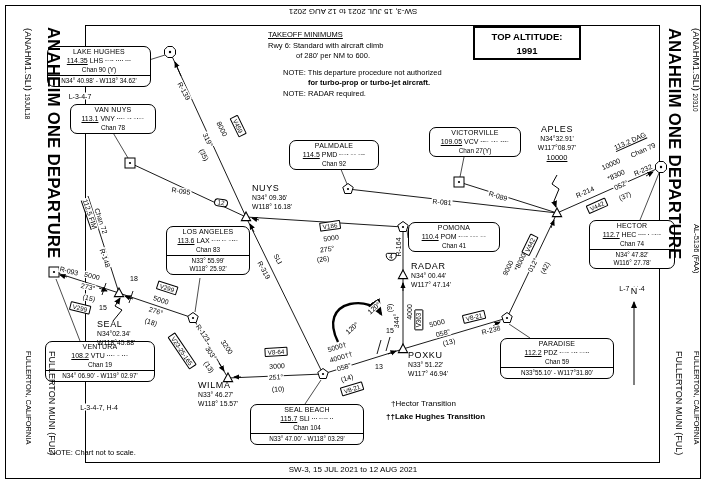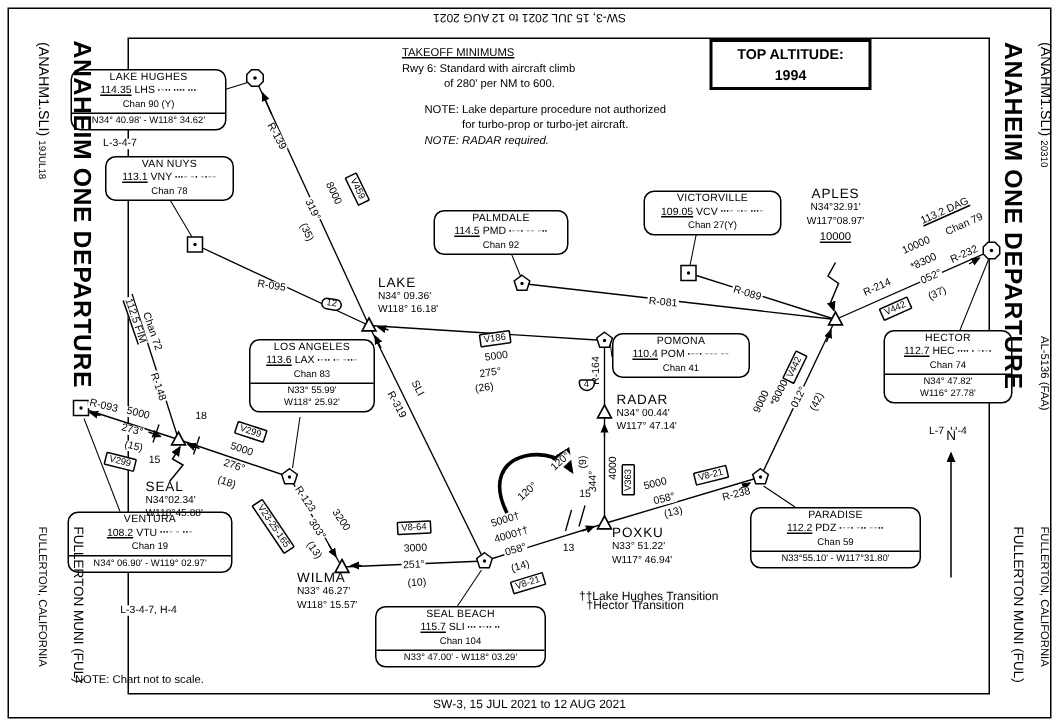--- a/index.html
+++ b/index.html
@@ -160,29 +160,29 @@
       <polygon points="557,208 561.6,216.6 552.4,216.6"></polygon>
     </g>
   </svg>
 
   <div class="tkoff">
     <div class="tk-title">TAKEOFF MINIMUMS</div>
     <div id="tkoff-rows">
         <div class="tk-row" style="margin-left: 5px;">Rwy 6: Standard with aircraft climb</div>
         <div class="tk-row" style="margin-left: 33px;">of 280' per NM to 600.</div>
         <div class="tk-row" style="margin-left: 0px; height: 6px;"></div>
-        <div class="tk-row" style="margin-left: 20px;">NOTE: Lake departure procedure not authorized</div>
-        <div class="tk-row" style="margin-left: 45px;">for turbo-prop or turbo-jet aircraft.</div>
-        <div class="tk-row" style="margin-left: 20px; font-style: italic;">NOTE: RADAR required.</div>
+        <div class="tk-row" style="margin-left: 20px;">NOTE: This departure procedure not authorized</div>
+        <div class="tk-row" style="margin-left: 45px; font-weight: bold;">for turbo-prop or turbo-jet aircraft.</div>
+        <div class="tk-row" style="margin-left: 20px;">NOTE: RADAR required.</div>
       </div>
   </div>
 
   <div class="topalt">
     <div>TOP ALTITUDE:</div>
-    <div>1994</div>
+    <div>1991</div>
   </div>
 
 
   <div class="layer" id="labels-layer">
       <div class="lbl" style="left: 184px; top: 91px; --r: 62deg;">R-139</div>
       <div class="lbl" style="left: 222px; top: 129px; --r: 64deg;">8000</div>
       <div class="lbl" style="left: 208px; top: 140px; --r: 64deg;">319°</div>
       <div class="lbl" style="left: 204px; top: 155px; --r: 64deg;">(35)</div>
       <div class="lbl badge" style="left: 238px; top: 126px; --r: 64deg;">V459</div>
       <div class="lbl" style="left: 181px; top: 191px; --r: 9deg;">R-095</div>
@@ -325,21 +325,21 @@
         <div class="nb-freq"><span class="fu">112.7</span> <span>HEC</span> <span class="nb-morse">•••• • −•−•</span></div>
         <div class="nb-chan">Chan 74</div>
         <div class="nb-coords">
           <div>N34° 47.82'</div>
           <div>W116° 27.78'</div>
         </div>
       </div>
     </div>
   <div class="layer" id="fixes-layer">
       <div class="fixlbl" style="left: 252px; top: 183px;">
-        <div class="fname">LAKE</div>
+        <div class="fname">NUYS</div>
         <div>N34° 09.36'</div>
         <div>W118° 16.18'</div>
       </div>
       <div class="fixlbl" style="left: 97px; top: 319px;">
         <div class="fname">SEAL</div>
         <div>N34°02.34'</div>
         <div>W118°45.88'</div>
       </div>
       <div class="fixlbl" style="left: 198px; top: 380px;">
         <div class="fname">WILMA</div>
@@ -360,15 +360,15 @@
         <div class="fname">APLES</div>
         <div>N34°32.91'</div>
         <div>W117°08.97'</div>
         <div class="falt">10000</div>
       </div>
     </div>
 
   <div class="note-scale">NOTE:  Chart not to scale.</div>
   <div id="transitions">
       <div class="trans" style="left: 391px; top: 399px;">†Hector Transition</div>
-      <div class="trans" style="left: 386px; top: 393px;">††Lake Hughes Transition</div>
+      <div class="trans" style="left: 386px; top: 412px; font-weight: bold;">††Lake Hughes Transition</div>
     </div>
 </div>
 
 </body></html>

